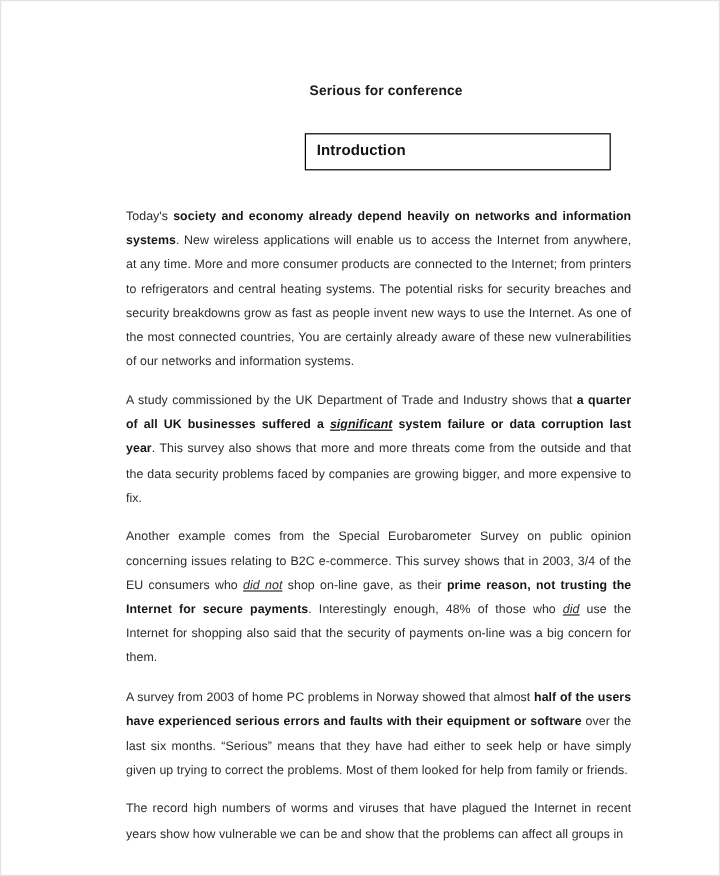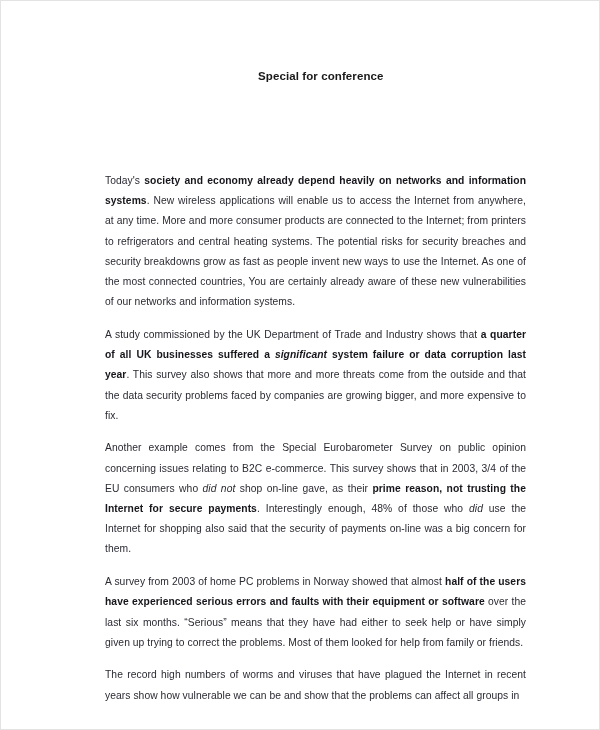--- a/index.html
+++ b/index.html
@@ -69,34 +69,38 @@
   }
   .para:last-child {
     margin-bottom: 0;
   }
   .para b {
     font-weight: bold;
     color: #16161c;
   }
   .para i {
     font-style: italic;
+    text-decoration: underline;
   }
   
   #para-6 {
     max-height: 42px;
     overflow: hidden;
   }
 </style>
 </head>
 <body>
 
 <div id="page">
 
-  <div id="doc-title">Special for conference</div>
+  <div id="doc-title">Serious for conference</div>
 
+  <div id="section-box">
+    <div id="section-box-label">Introduction</div>
+  </div>
 
   <div id="body-column">
     <p class="para" id="para-1"><span>Today's </span><b>society and economy already depend heavily on networks and information systems</b><span>. New wireless applications will enable us to access the Internet from anywhere, at any time. More and more consumer products are connected to the Internet; from printers to refrigerators and central heating systems. The potential risks for security breaches and security breakdowns grow as fast as people invent new ways to use the Internet. As one of the most connected countries, You are certainly already aware of these new vulnerabilities of our networks and information systems.</span></p>
     <p class="para" id="para-2"><span>A study commissioned by the UK Department of Trade and Industry shows that </span><b>a quarter of all UK businesses suffered a </b><b><i>significant</i></b><b> system failure or data corruption last year</b><span>. This survey also shows that more and more threats come from the outside and that the data security problems faced by companies are growing bigger, and more expensive to fix.</span></p>
     <p class="para" id="para-3"><span>Another example comes from the Special Eurobarometer Survey on public opinion concerning issues relating to B2C e-commerce. This survey shows that in 2003, 3/4 of the EU consumers who </span><i>did not</i><span> shop on-line gave, as their </span><b>prime reason, not trusting the Internet for secure payments</b><span>. Interestingly enough, 48% of those who </span><i>did</i><span> use the Internet for shopping also said that the security of payments on-line was a big concern for them.</span></p>
     <p class="para" id="para-4"><span>A survey from 2003 of home PC problems in Norway showed that almost </span><b>half of the users have experienced serious errors and faults with their equipment or software</b><span> over the last six months. “Serious” means that they have had either to seek help or have simply given up trying to correct the problems. Most of them looked for help from family or friends.</span></p>
     <p class="para" id="para-6"><span>The record high numbers of worms and viruses that have plagued the Internet in recent years show how vulnerable we can be and show that the problems can affect all groups in</span></p>
   </div>
 
 </div>

